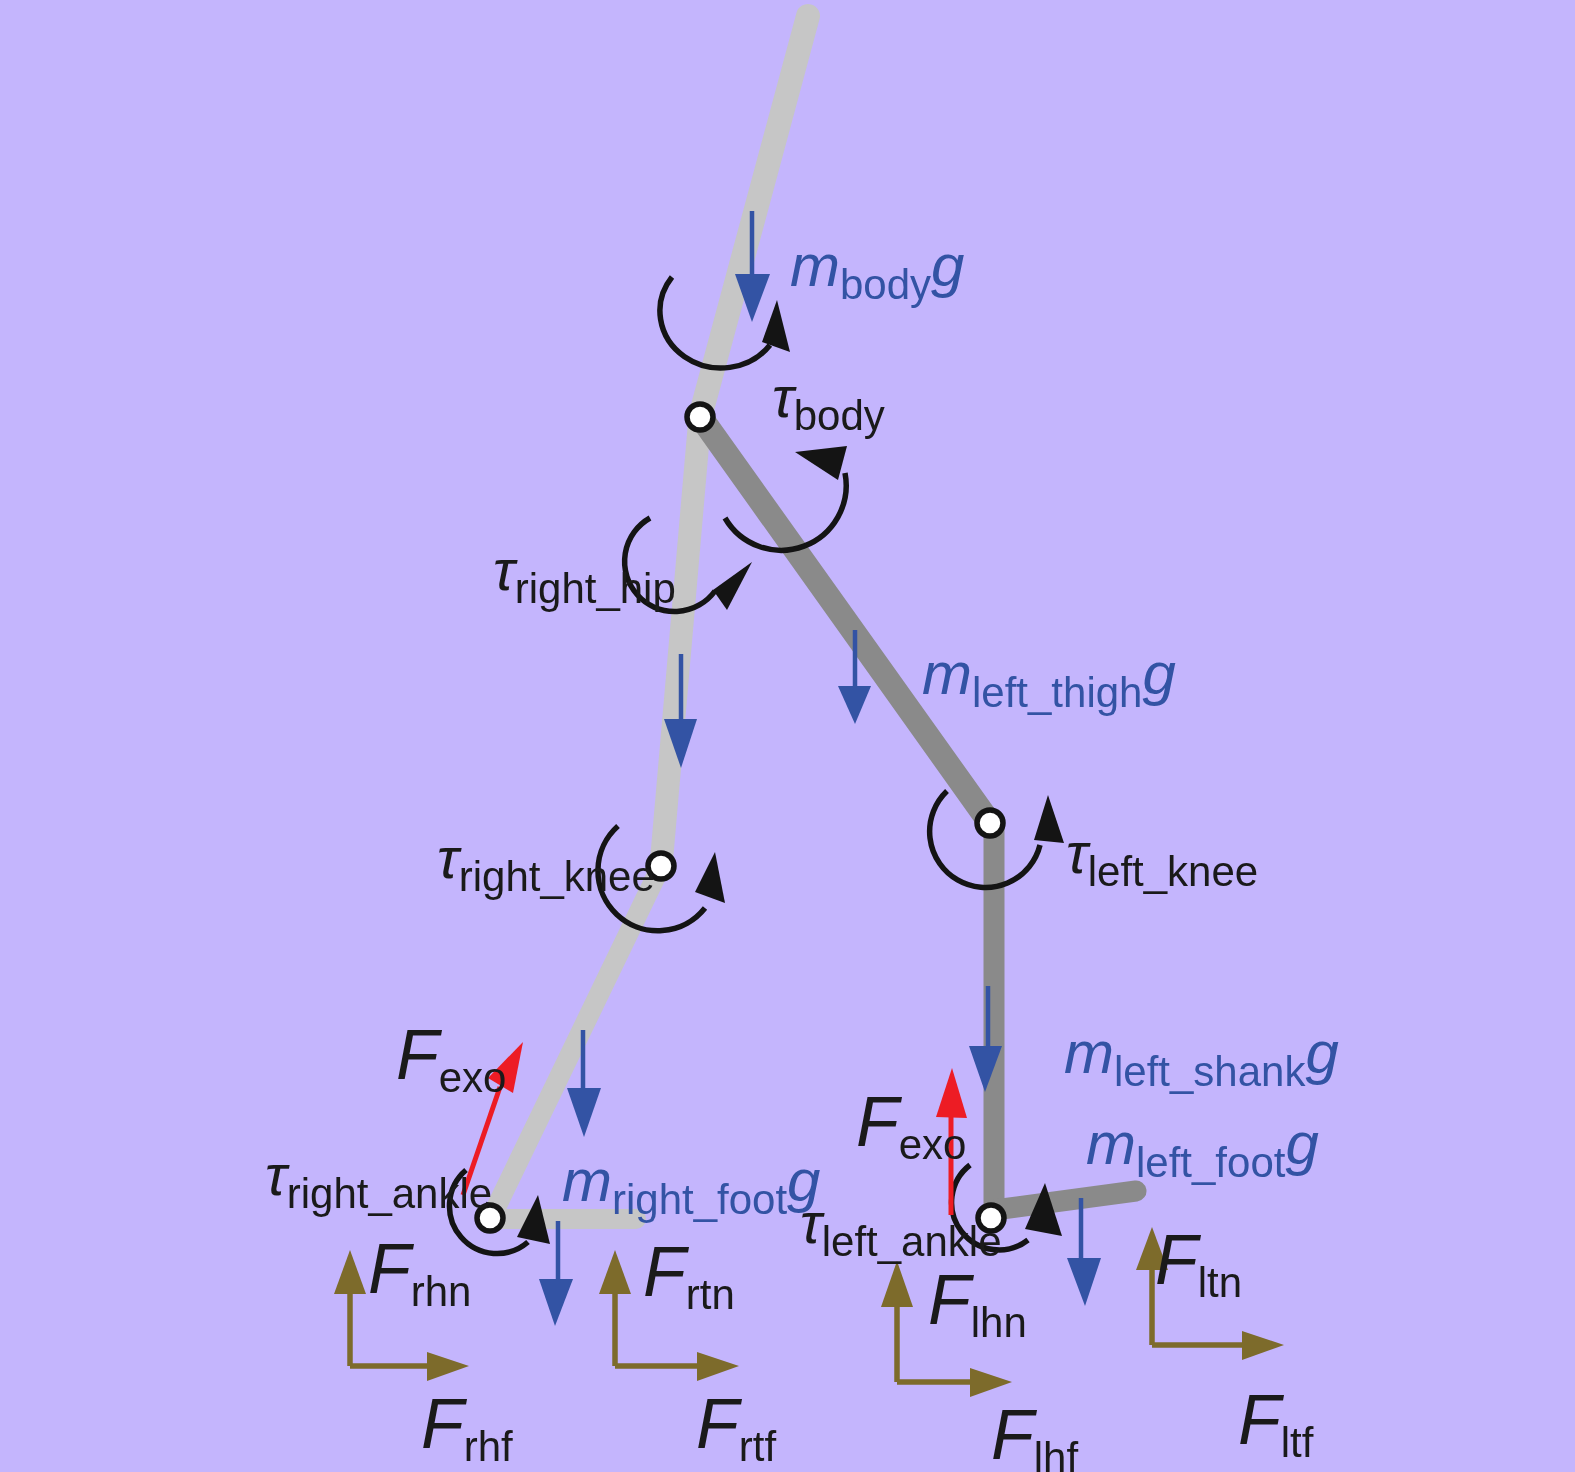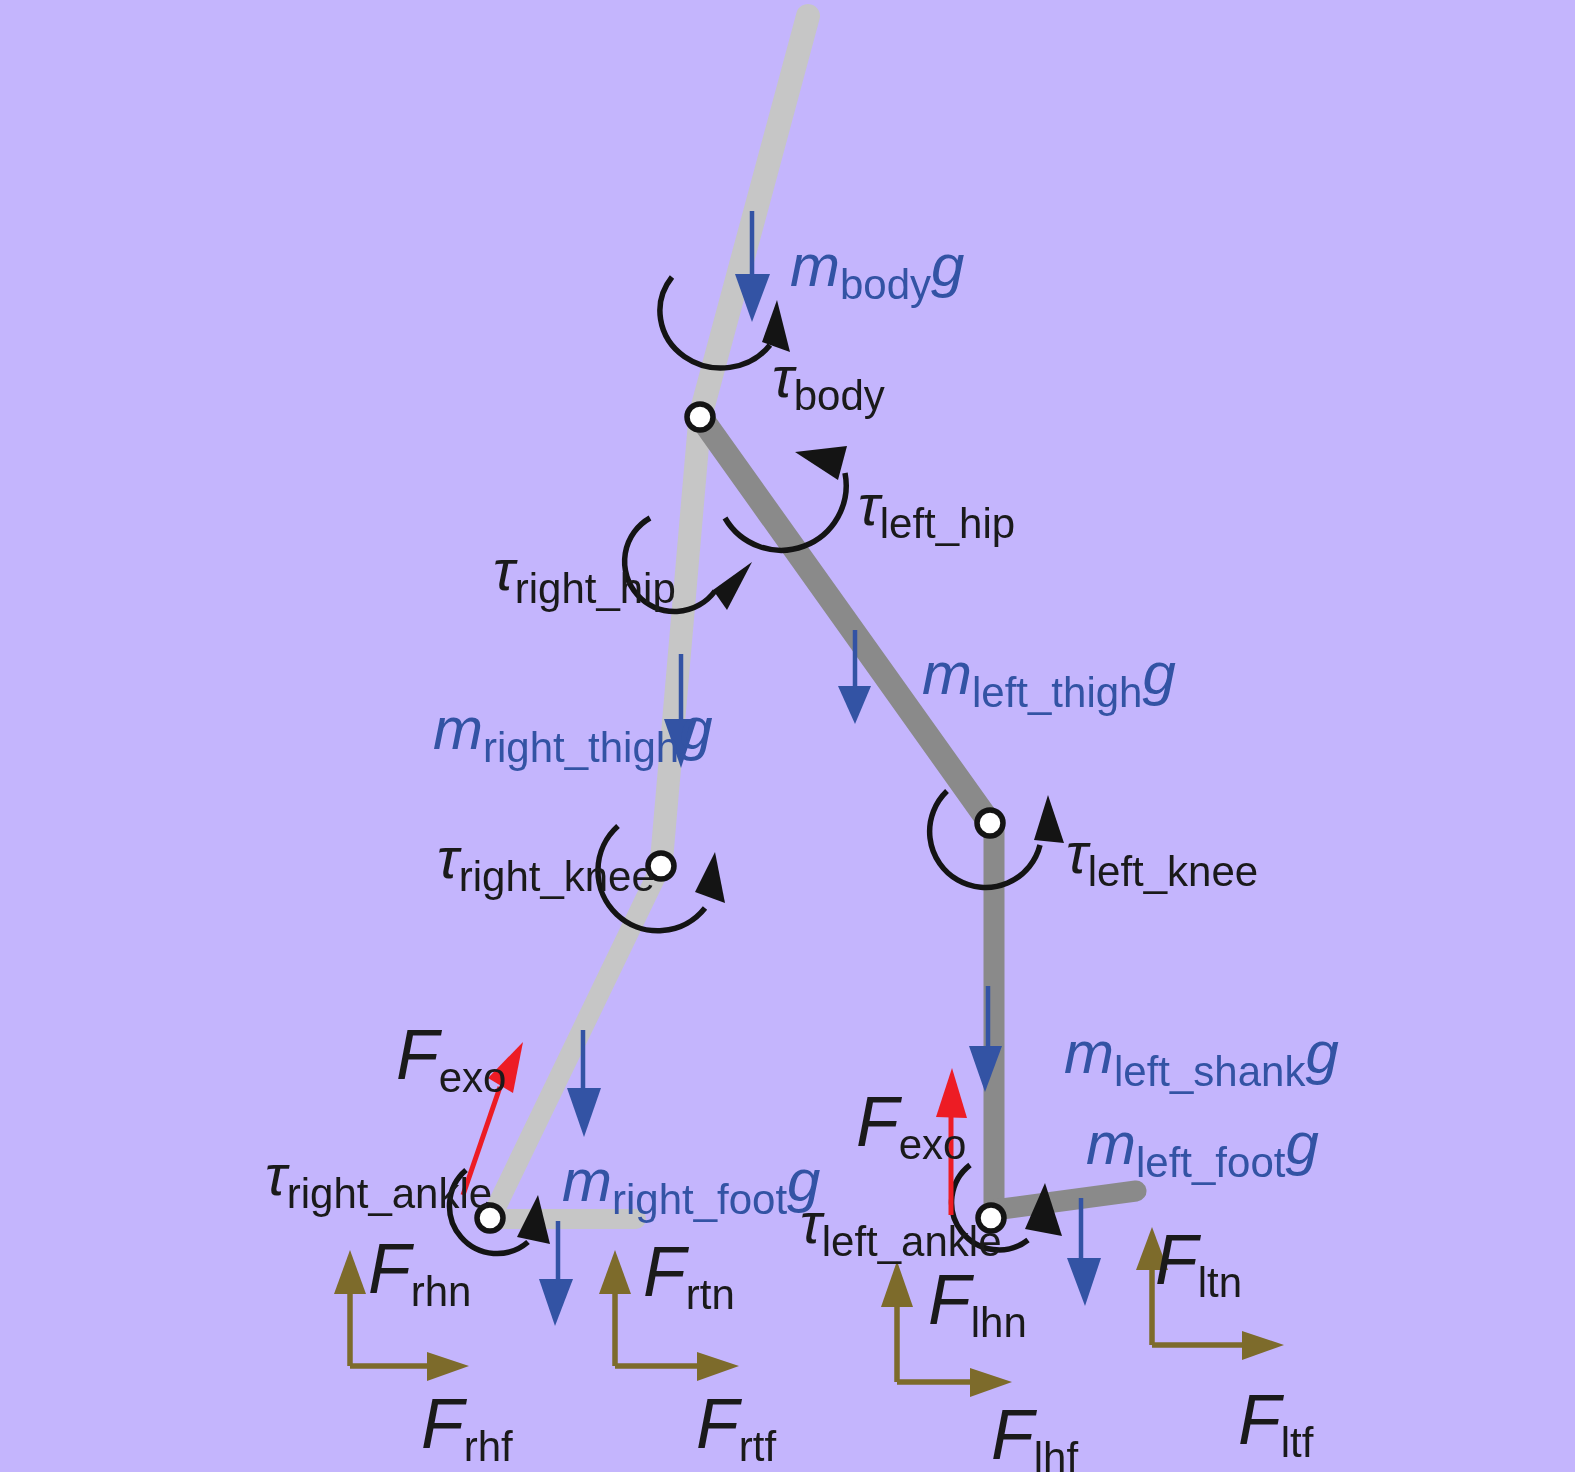--- a/index.html
+++ b/index.html
@@ -148,27 +148,25 @@
         <line class="oline" x1="1152" y1="1345" x2="1152" y2="1268"></line>
         <polygon class="ohead" points="1152,1227 1136,1270 1168,1270"></polygon>
         <line class="oline" x1="1152" y1="1345" x2="1242" y2="1345"></line>
         <polygon class="ohead" points="1284,1345 1242,1331 1242,1360"></polygon>
       </g>
     </g>
   </svg>
 
   <div class="lbl blue" style="left:790px;top:234px"><span class="main">m</span><span class="sub">body</span><span class="suf">g</span></div>
 
-  <div class="lbl tau" style="left:772px;top:347px"><span class="main">τ</span><span class="sub">body</span></div>
-
-  <div class="lbl tau" style="left:858px;top:475px"><span class="main">τ</span><span class="sub">left_hip</span></div>
+  <div class="lbl tau" style="left:772px;top:367px"><span class="main">τ</span><span class="sub">body</span></div>
+
 
   <div class="lbl tau" style="left:493px;top:540px"><span class="main">τ</span><span class="sub">right_hip</span></div>
 
-  <div class="lbl blue" style="left:433px;top:697px"><span class="main">m</span><span class="sub">right_thigh</span><span class="suf">g</span></div>
 
   <div class="lbl blue" style="left:922px;top:642px"><span class="main">m</span><span class="sub">left_thigh</span><span class="suf">g</span></div>
 
   <div class="lbl tau" style="left:437px;top:828px"><span class="main">τ</span><span class="sub">right_knee</span></div>
 
   <div class="lbl tau" style="left:1066px;top:823px"><span class="main">τ</span><span class="sub">left_knee</span></div>
 
 
   <div class="lbl blue" style="left:1064px;top:1021px"><span class="main">m</span><span class="sub">left_shank</span><span class="suf">g</span></div>
 

